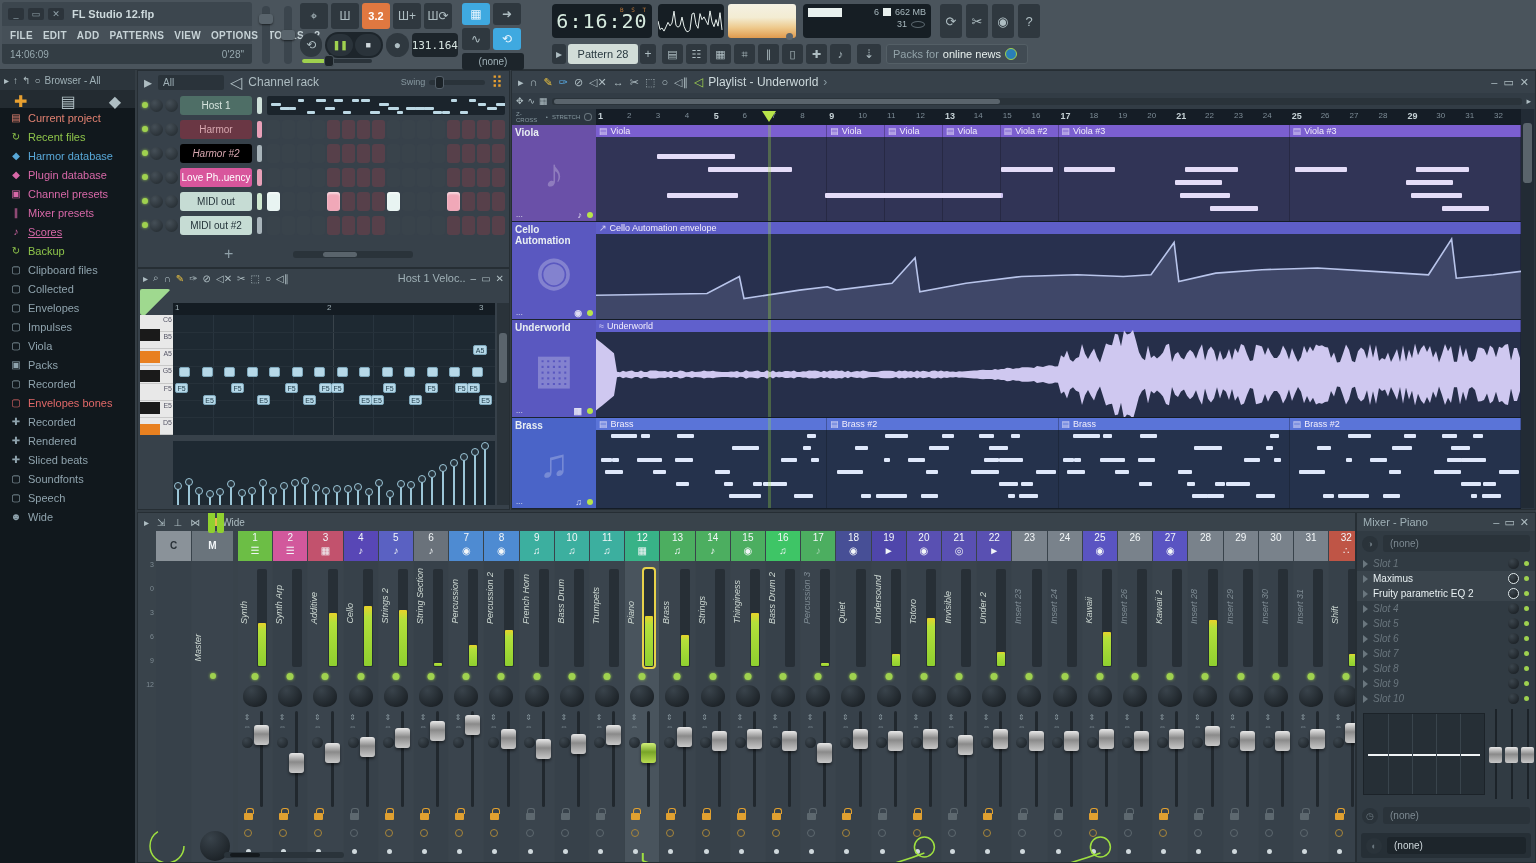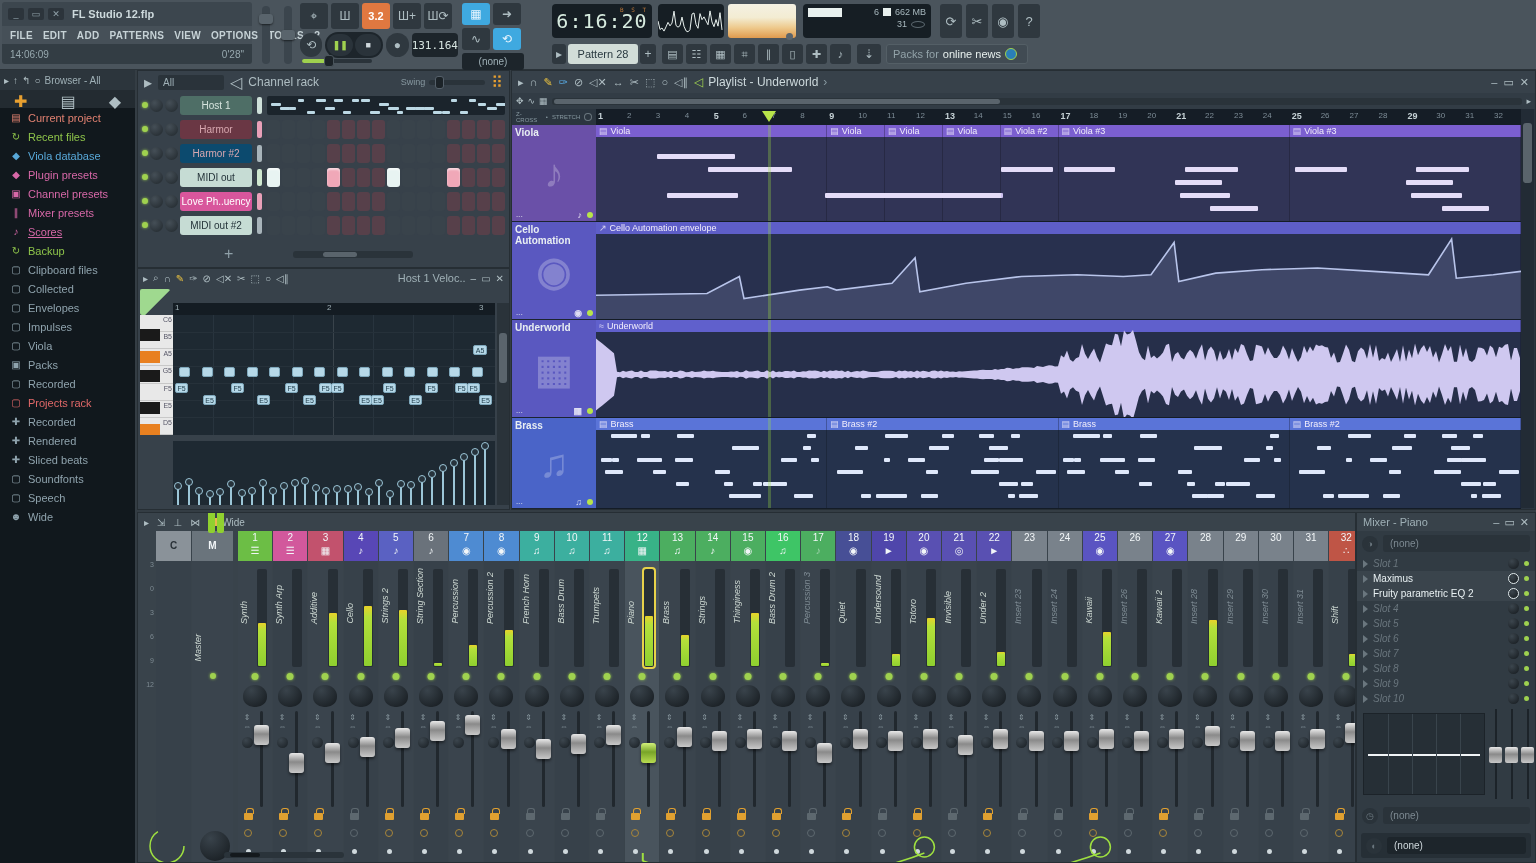--- a/index.html
+++ b/index.html
@@ -333,25 +333,25 @@
         <div class="bitem">
           <div class="bicon" style="color: rgb(224, 128, 112);">▤</div>
           <div style="color: rgb(224, 128, 112);">Current project</div>
         </div>
         <div class="bitem">
           <div class="bicon" style="color: rgb(142, 196, 74);">↻</div>
           <div style="color: rgb(142, 196, 74);">Recent files</div>
         </div>
         <div class="bitem">
           <div class="bicon" style="color: rgb(88, 168, 216);">◆</div>
-          <div style="color: rgb(88, 168, 216);">Viola database</div>
+          <div style="color: rgb(88, 168, 216);">Harmor database</div>
         </div>
         <div class="bitem">
           <div class="bicon" style="color: rgb(216, 104, 168);">◆</div>
-          <div style="color: rgb(216, 104, 168);">Plugin presets</div>
+          <div style="color: rgb(216, 104, 168);">Plugin database</div>
         </div>
         <div class="bitem">
           <div class="bicon" style="color: rgb(216, 104, 168);">▣</div>
           <div style="color: rgb(216, 104, 168);">Channel presets</div>
         </div>
         <div class="bitem">
           <div class="bicon" style="color: rgb(216, 104, 168);">∥</div>
           <div style="color: rgb(216, 104, 168);">Mixer presets</div>
         </div>
         <div class="bitem">
@@ -385,21 +385,21 @@
         <div class="bitem">
           <div class="bicon" style="color: rgb(143, 163, 173);">▣</div>
           <div style="color: rgb(143, 163, 173);">Packs</div>
         </div>
         <div class="bitem">
           <div class="bicon" style="color: rgb(143, 163, 173);">▢</div>
           <div style="color: rgb(143, 163, 173);">Recorded</div>
         </div>
         <div class="bitem">
           <div class="bicon" style="color: rgb(224, 104, 104);">▢</div>
-          <div style="color: rgb(224, 104, 104);">Projects rack</div>
+          <div style="color: rgb(224, 104, 104);">Envelopes bones</div>
         </div>
         <div class="bitem">
           <div class="bicon" style="color: rgb(143, 163, 173);">✚</div>
           <div style="color: rgb(143, 163, 173);">Recorded</div>
         </div>
         <div class="bitem">
           <div class="bicon" style="color: rgb(143, 163, 173);">✚</div>
           <div style="color: rgb(143, 163, 173);">Rendered</div>
         </div>
         <div class="bitem">
@@ -493,22 +493,47 @@
             <div class="step" style="background: rgb(87, 64, 74);"></div>
             <div class="step" style="background: rgb(87, 64, 74);"></div>
             <div class="step" style="background: rgb(87, 64, 74);"></div>
             <div class="step" style="background: rgb(87, 64, 74);"></div>
           </div>
         </div>
         <div class="ch-row">
           <div class="led"></div>
           <div class="mini-knob"></div>
           <div class="mini-knob"></div>
-          <div class="ch-btn" style="background: #0c4a6e; color: rgb(216, 168, 176);">Harmor #2</div>
+          <div class="ch-btn" style="background: #000000; color: rgb(216, 168, 176); font-style: italic;">Harmor #2</div>
           <div class="mute-pill" style="background: rgb(168, 180, 186);"></div>
+          <div class="steps">
+            <div class="step" style="background: rgb(57, 67, 75);"></div>
+            <div class="step" style="background: rgb(57, 67, 75);"></div>
+            <div class="step" style="background: rgb(57, 67, 75);"></div>
+            <div class="step" style="background: rgb(57, 67, 75);"></div>
+            <div class="step" style="background: rgb(87, 64, 74);"></div>
+            <div class="step" style="background: rgb(87, 64, 74);"></div>
+            <div class="step" style="background: rgb(87, 64, 74);"></div>
+            <div class="step" style="background: rgb(87, 64, 74);"></div>
+            <div class="step" style="background: rgb(57, 67, 75);"></div>
+            <div class="step" style="background: rgb(57, 67, 75);"></div>
+            <div class="step" style="background: rgb(57, 67, 75);"></div>
+            <div class="step" style="background: rgb(57, 67, 75);"></div>
+            <div class="step" style="background: rgb(87, 64, 74);"></div>
+            <div class="step" style="background: rgb(87, 64, 74);"></div>
+            <div class="step" style="background: rgb(87, 64, 74);"></div>
+            <div class="step" style="background: rgb(87, 64, 74);"></div>
+          </div>
+        </div>
+        <div class="ch-row">
+          <div class="led"></div>
+          <div class="mini-knob"></div>
+          <div class="mini-knob"></div>
+          <div class="ch-btn" style="background: rgb(216, 86, 156); color: rgb(255, 255, 255);">Love Ph..uency</div>
+          <div class="mute-pill" style="background: rgb(232, 160, 184);"></div>
           <div class="steps">
             <div class="step" style="background: rgb(57, 67, 75);"></div>
             <div class="step" style="background: rgb(57, 67, 75);"></div>
             <div class="step" style="background: rgb(57, 67, 75);"></div>
             <div class="step" style="background: rgb(57, 67, 75);"></div>
             <div class="step" style="background: rgb(87, 64, 74);"></div>
             <div class="step" style="background: rgb(87, 64, 74);"></div>
             <div class="step" style="background: rgb(87, 64, 74);"></div>
             <div class="step" style="background: rgb(87, 64, 74);"></div>
             <div class="step" style="background: rgb(57, 67, 75);"></div>
@@ -534,45 +559,20 @@
             <div class="step" style="background: rgb(57, 67, 75);"></div>
             <div class="step" style="background: rgb(240, 168, 184); box-shadow: rgba(255, 255, 255, 0.533) 0px 2px 2px inset;"></div>
             <div class="step" style="background: rgb(87, 64, 74);"></div>
             <div class="step" style="background: rgb(87, 64, 74);"></div>
             <div class="step" style="background: rgb(87, 64, 74);"></div>
             <div class="step" style="background: rgb(232, 244, 242); box-shadow: rgba(255, 255, 255, 0.533) 0px 2px 2px inset;"></div>
             <div class="step" style="background: rgb(57, 67, 75);"></div>
             <div class="step" style="background: rgb(57, 67, 75);"></div>
             <div class="step" style="background: rgb(57, 67, 75);"></div>
             <div class="step" style="background: rgb(240, 168, 184); box-shadow: rgba(255, 255, 255, 0.533) 0px 2px 2px inset;"></div>
-            <div class="step" style="background: rgb(87, 64, 74);"></div>
-            <div class="step" style="background: rgb(87, 64, 74);"></div>
-            <div class="step" style="background: rgb(87, 64, 74);"></div>
-          </div>
-        </div>
-        <div class="ch-row">
-          <div class="led"></div>
-          <div class="mini-knob"></div>
-          <div class="mini-knob"></div>
-          <div class="ch-btn" style="background: rgb(216, 86, 156); color: rgb(255, 255, 255);">Love Ph..uency</div>
-          <div class="mute-pill" style="background: rgb(232, 160, 184);"></div>
-          <div class="steps">
-            <div class="step" style="background: rgb(57, 67, 75);"></div>
-            <div class="step" style="background: rgb(57, 67, 75);"></div>
-            <div class="step" style="background: rgb(57, 67, 75);"></div>
-            <div class="step" style="background: rgb(57, 67, 75);"></div>
-            <div class="step" style="background: rgb(87, 64, 74);"></div>
-            <div class="step" style="background: rgb(87, 64, 74);"></div>
-            <div class="step" style="background: rgb(87, 64, 74);"></div>
-            <div class="step" style="background: rgb(87, 64, 74);"></div>
-            <div class="step" style="background: rgb(57, 67, 75);"></div>
-            <div class="step" style="background: rgb(57, 67, 75);"></div>
-            <div class="step" style="background: rgb(57, 67, 75);"></div>
-            <div class="step" style="background: rgb(57, 67, 75);"></div>
-            <div class="step" style="background: rgb(87, 64, 74);"></div>
             <div class="step" style="background: rgb(87, 64, 74);"></div>
             <div class="step" style="background: rgb(87, 64, 74);"></div>
             <div class="step" style="background: rgb(87, 64, 74);"></div>
           </div>
         </div>
         <div class="ch-row">
           <div class="led"></div>
           <div class="mini-knob"></div>
           <div class="mini-knob"></div>
           <div class="ch-btn" style="background: rgb(198, 220, 212); color: rgb(37, 52, 58);">MIDI out #2</div>

